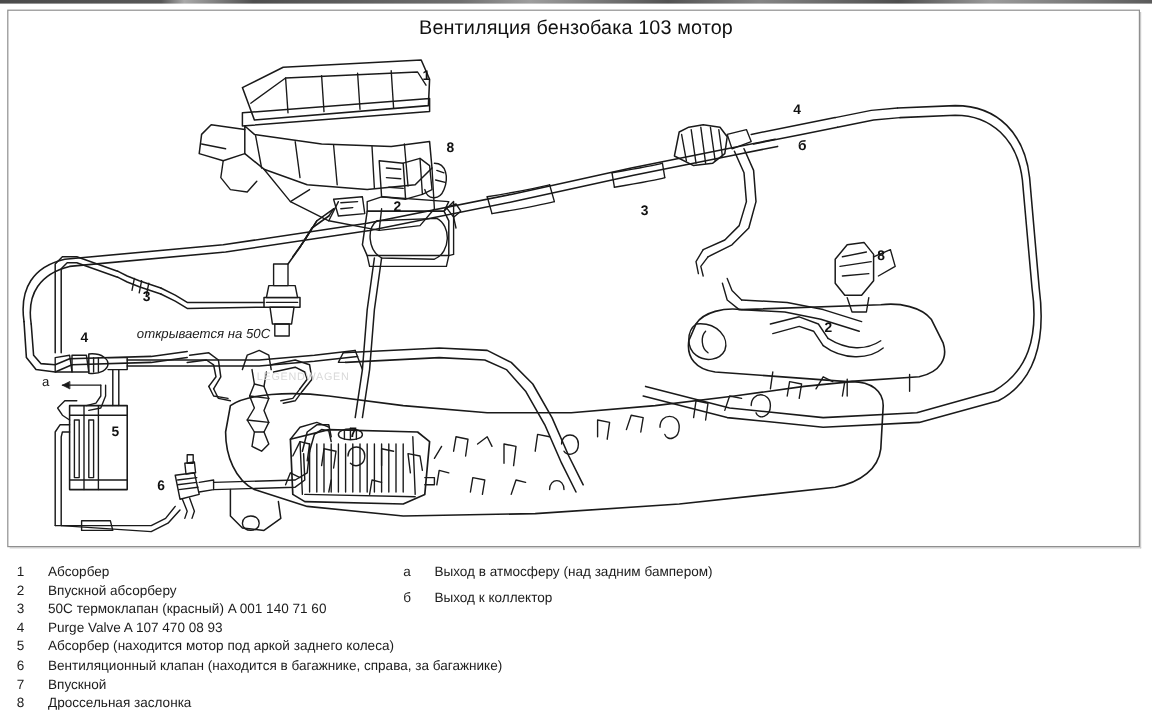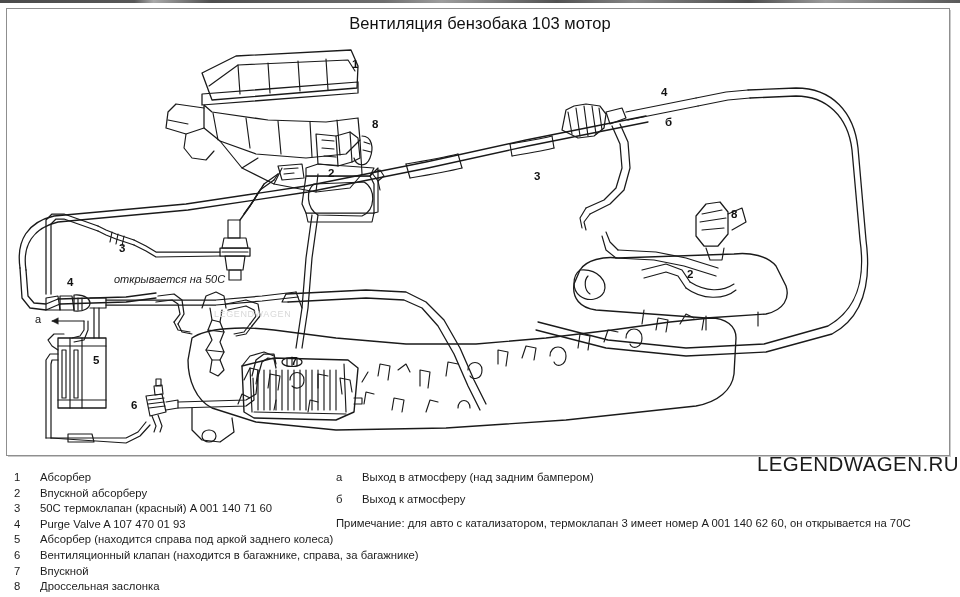--- a/index.html
+++ b/index.html
@@ -419,44 +419,43 @@
 
   <div class="subnote" style="left:114px; top:273px;font-style:italic;">открывается на 50С</div>
 
   <div class="callout" style="left:661px; top:86px;">4</div>
   <div class="callout" style="left:665px; top:116px;">б</div>
   <div class="callout" style="left:534px; top:170px;">3</div>
   <div class="callout" style="left:731px; top:208px;">8</div>
   <div class="callout" style="left:687px; top:268px;">2</div>
 
   <div class="watermark-faint">LEGENDWAGEN</div>
-  <div class="watermark-main">LEGENDWAGEN.RU</div>
 
   <div class="legend">
 
     <div class="legend-left">
       <div class="leg-row">
         <span class="leg-key">1</span>
         <span class="leg-val">Абсорбер</span>
       </div>
       <div class="leg-row">
         <span class="leg-key">2</span>
         <span class="leg-val">Впускной абсорберу</span>
       </div>
       <div class="leg-row">
         <span class="leg-key">3</span>
         <span class="leg-val">50С термоклапан (красный) A 001 140 71 60</span>
       </div>
       <div class="leg-row">
         <span class="leg-key">4</span>
-        <span class="leg-val">Purge Valve  A 107 470 01 93</span>
+        <span class="leg-val">Purge Valve  A 107 470 08 93</span>
       </div>
       <div class="leg-row">
         <span class="leg-key">5</span>
-        <span class="leg-val">Абсорбер (находится справа под аркой заднего колеса)</span>
+        <span class="leg-val">Абсорбер (находится мотор под аркой заднего колеса)</span>
       </div>
       <div class="leg-row">
         <span class="leg-key">6</span>
         <span class="leg-val">Вентиляционный клапан (находится в багажнике, справа, за багажнике)</span>
       </div>
       <div class="leg-row">
         <span class="leg-key">7</span>
         <span class="leg-val">Впускной</span>
       </div>
       <div class="leg-row">
@@ -466,20 +465,19 @@
     </div>
 
     <div class="legend-right">
       <div class="leg-row">
         <span class="leg-key">а</span>
         <span class="leg-val">Выход в атмосферу (над задним бампером)</span>
       </div>
       <div class="spacer-row"></div>
       <div class="leg-row">
         <span class="leg-key">б</span>
-        <span class="leg-val">Выход к  атмосферу</span>
-      </div>
-      <div class="leg-note">Примечание: для авто с катализатором, термоклапан 3 имеет номер A 001 140 62 60, он открывается на 70С</div>
+        <span class="leg-val">Выход к  коллектор</span>
+      </div>
     </div>
 
   </div>
 
 </div>
 
 </body></html>

